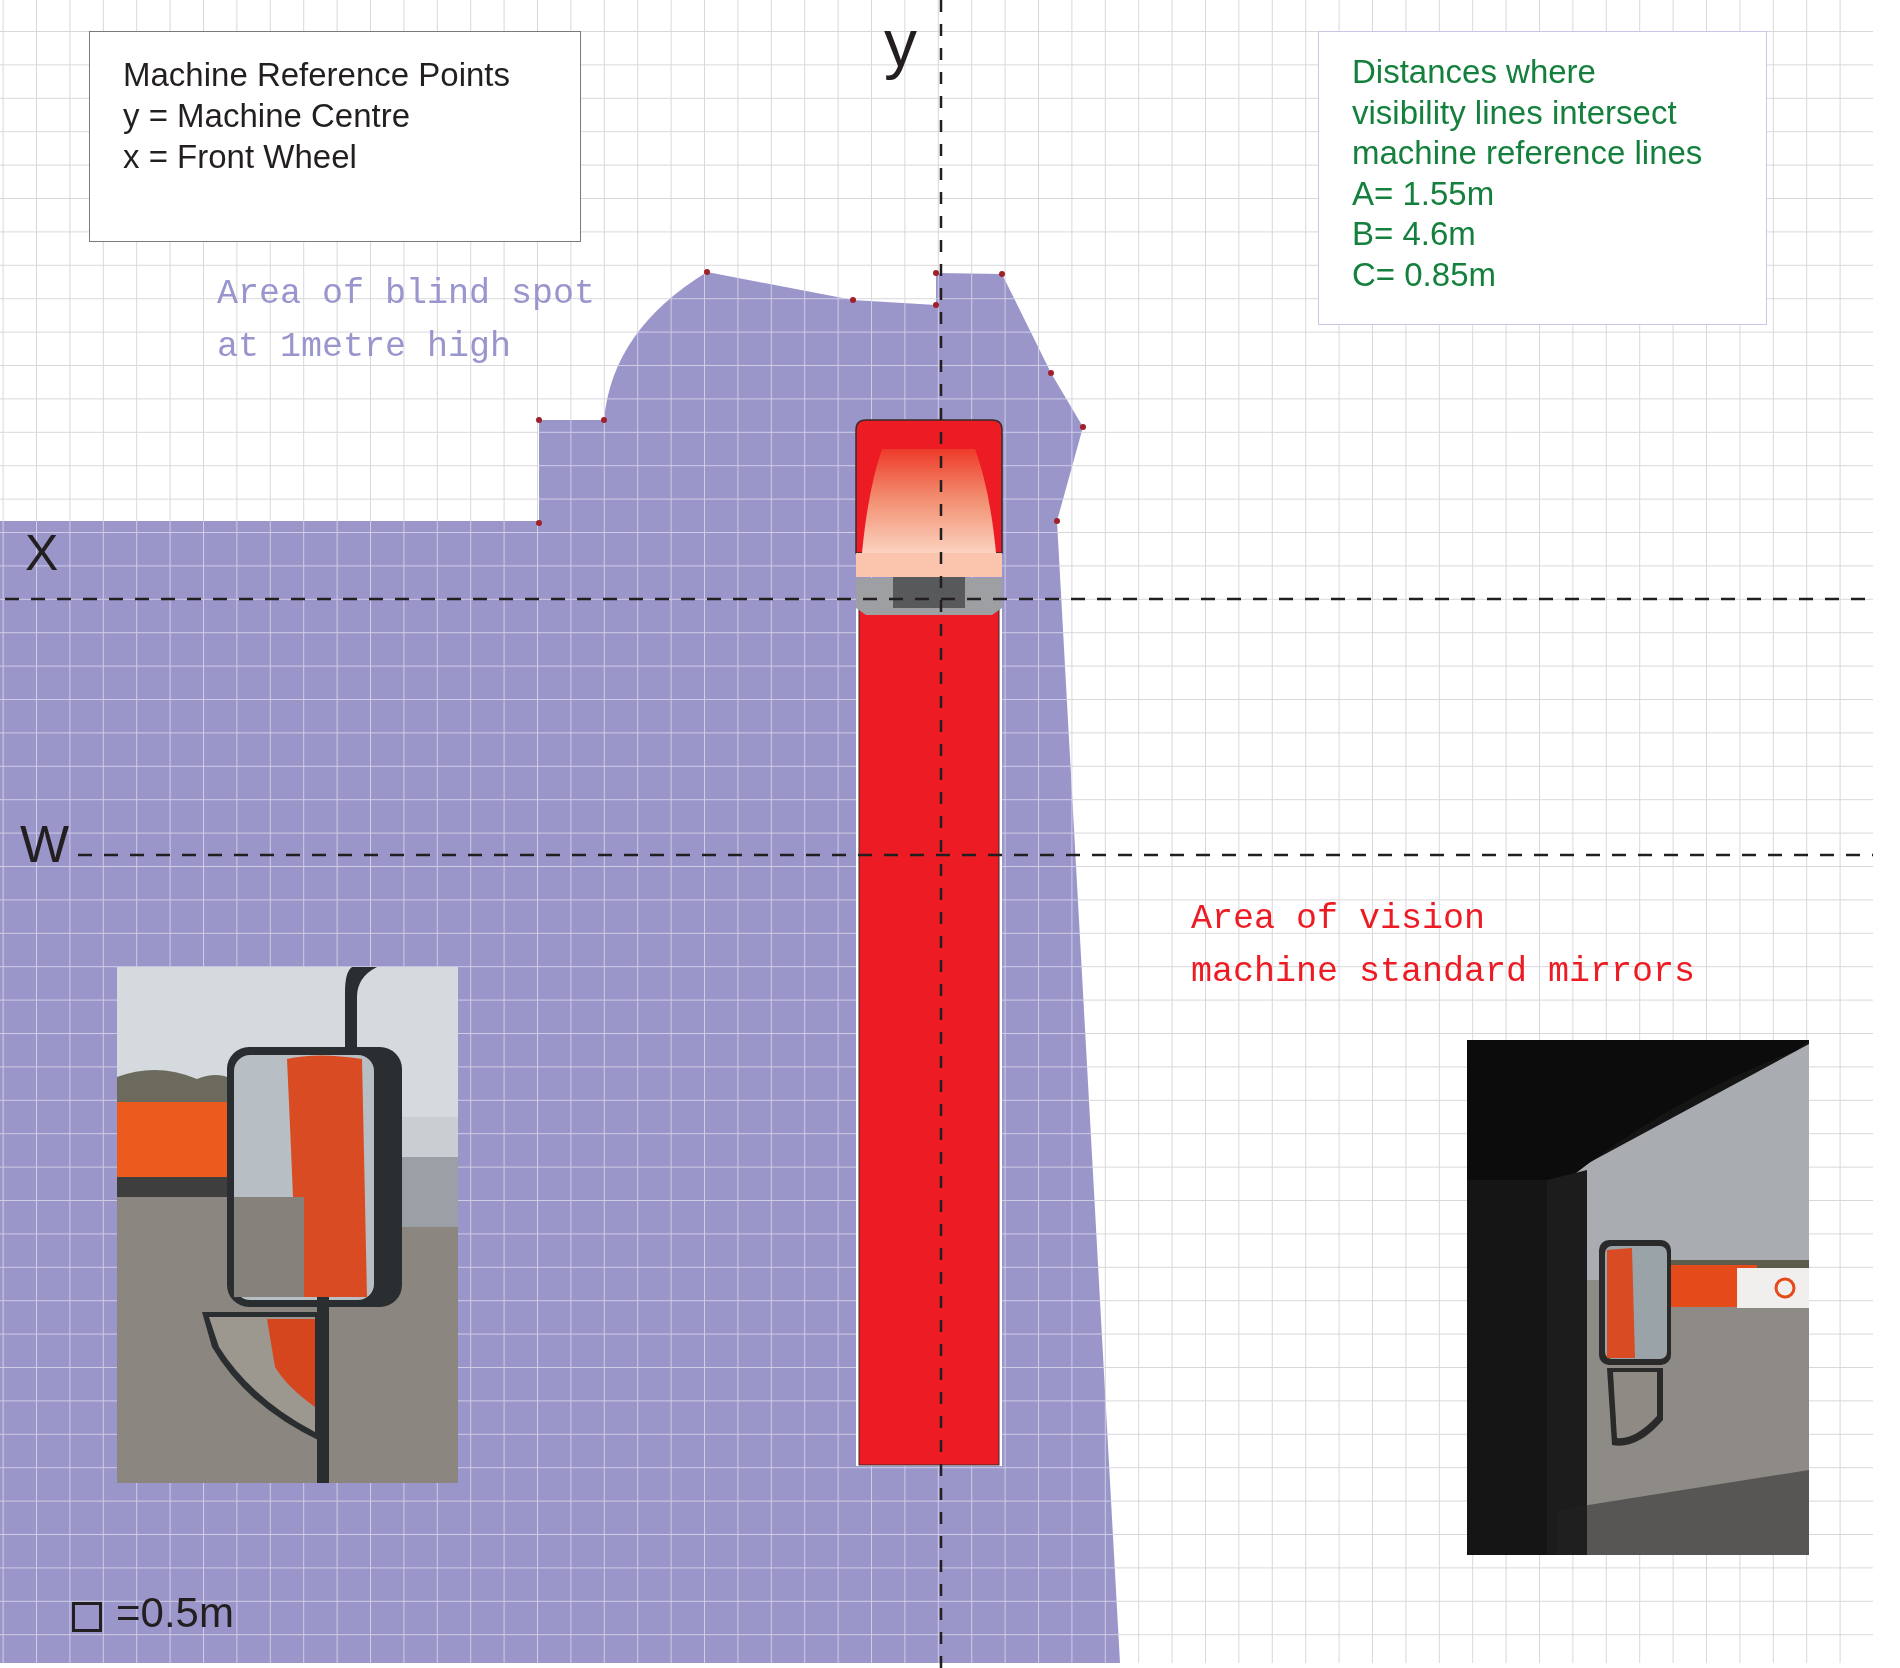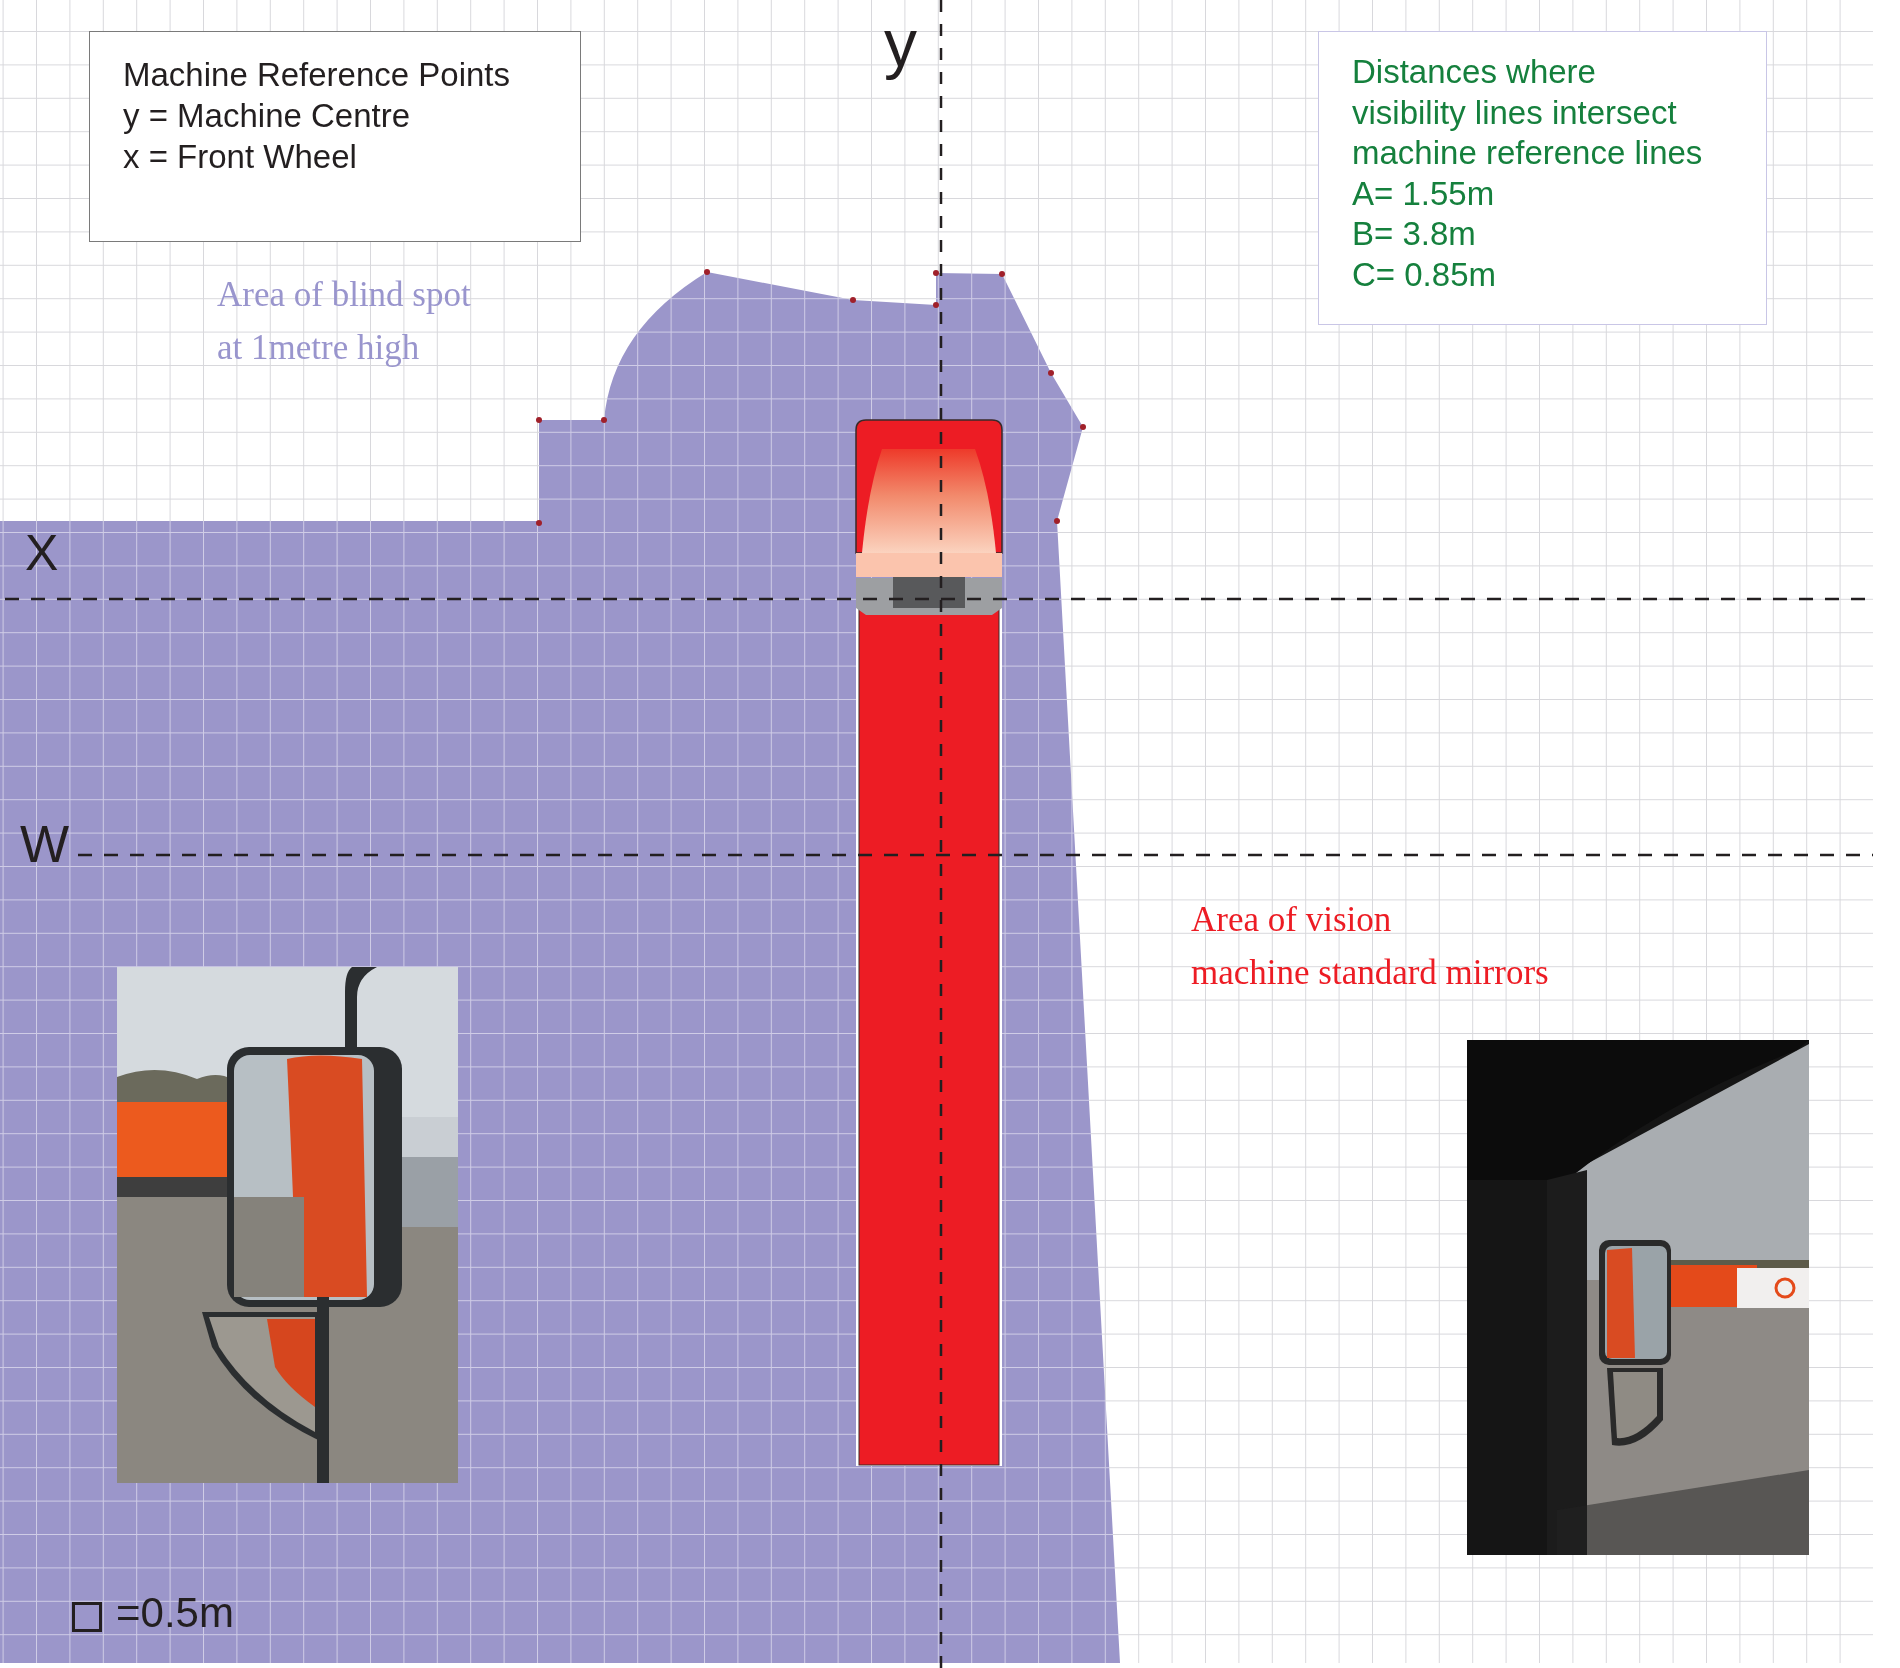--- a/index.html
+++ b/index.html
@@ -3,21 +3,21 @@
 <meta charset="utf-8">
 <style>
   html, body { margin: 0; padding: 0; background: #ffffff; }
   body { width: 1900px; height: 1668px; position: relative; overflow: hidden; font-family: "Liberation Sans", sans-serif; }
   #canvas { position: absolute; left: 0; top: 0; width: 1900px; height: 1668px; }
   .box { position: absolute; background: #ffffff; box-sizing: border-box; }
   .legend-box { left: 89px; top: 31px; width: 492px; height: 211px; border: 1.5px solid #7a7a7a; padding: 22px 0 16px 33px; }
   .legend-box .line { font-size: 33px; line-height: 41px; color: #231f20; white-space: nowrap; }
   .dist-box { left: 1318px; top: 31px; width: 449px; height: 294px; border: 1.5px solid #c9c6e6; padding: 20px 0 0 33px; }
   .dist-box .line { font-size: 33px; line-height: 40.5px; color: #15803d; white-space: nowrap; }
-  .label { position: absolute; white-space: nowrap; font-family: Liberation Serif, serif; }
+  .label { position: absolute; white-space: nowrap; font-family: Liberation Mono, monospace; }
   .blind-label { left: 217px; top: 268px; font-size: 35px; line-height: 53px; color: #9995cd; }
   .vision-label { left: 1191px; top: 893px; font-size: 35px; line-height: 53px; color: #ed1c24; }
   .axis-label { position: absolute; font-family: "Liberation Sans", sans-serif; color: #231f20; line-height: 1; }
   .axis-y { left: 884px; top: 10px; font-size: 66px; }
   .axis-x { left: 25px; top: 528px; font-size: 50px; }
   .axis-w { left: 20px; top: 818px; font-size: 52px; }
   .scale-legend { position: absolute; left: 72px; top: 1592px; font-size: 42px; color: #231f20; font-family: "Liberation Sans", sans-serif; line-height: 1; display: flex; align-items: center; }
   .scale-square { display: inline-block; width: 30px; height: 30px; border: 3px solid #231f20; box-sizing: border-box; margin-right: 14px; margin-top: 8px; }
   .photo { position: absolute; overflow: hidden; }
   .photo svg { display: block; }
@@ -90,21 +90,21 @@
   <div class="line">Machine Reference Points</div>
   <div class="line">y = Machine Centre</div>
   <div class="line">x = Front Wheel</div>
 </div>
 
 <div class="box dist-box">
   <div class="line">Distances where</div>
   <div class="line">visibility lines intersect</div>
   <div class="line">machine reference lines</div>
   <div class="line">A= 1.55m</div>
-  <div class="line">B= 3.8m</div>
+  <div class="line">B= 4.6m</div>
   <div class="line">C= 0.85m</div>
 </div>
 
 <div class="label blind-label">
   <div>Area of blind spot</div>
   <div>at 1metre high</div>
 </div>
 <div class="label vision-label">
   <div>Area of vision</div>
   <div>machine standard mirrors</div>

